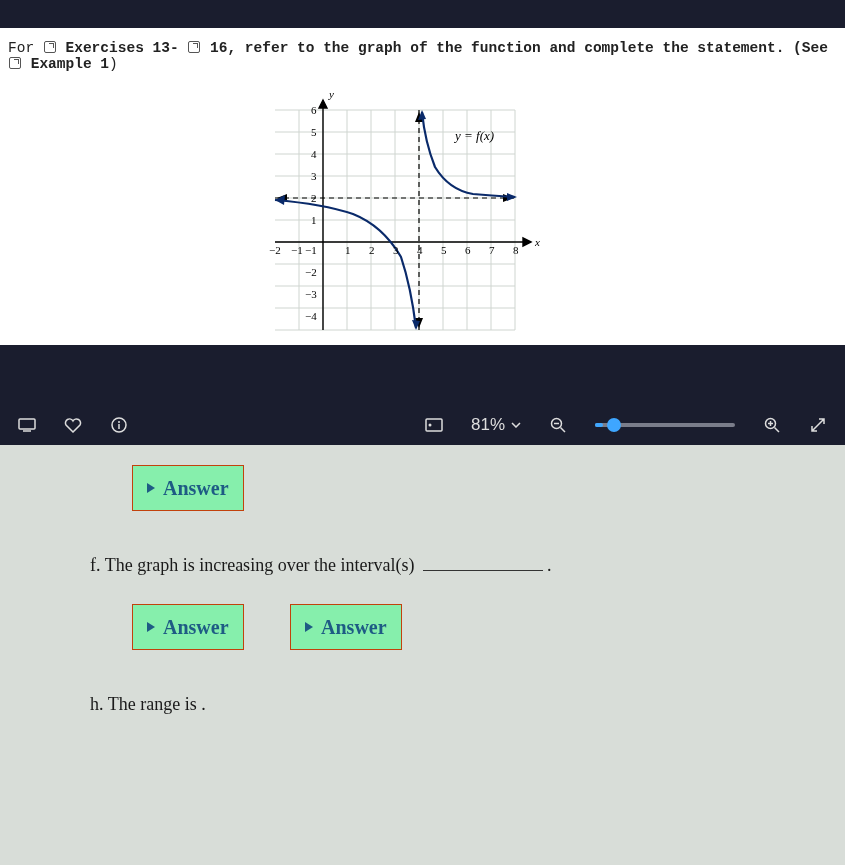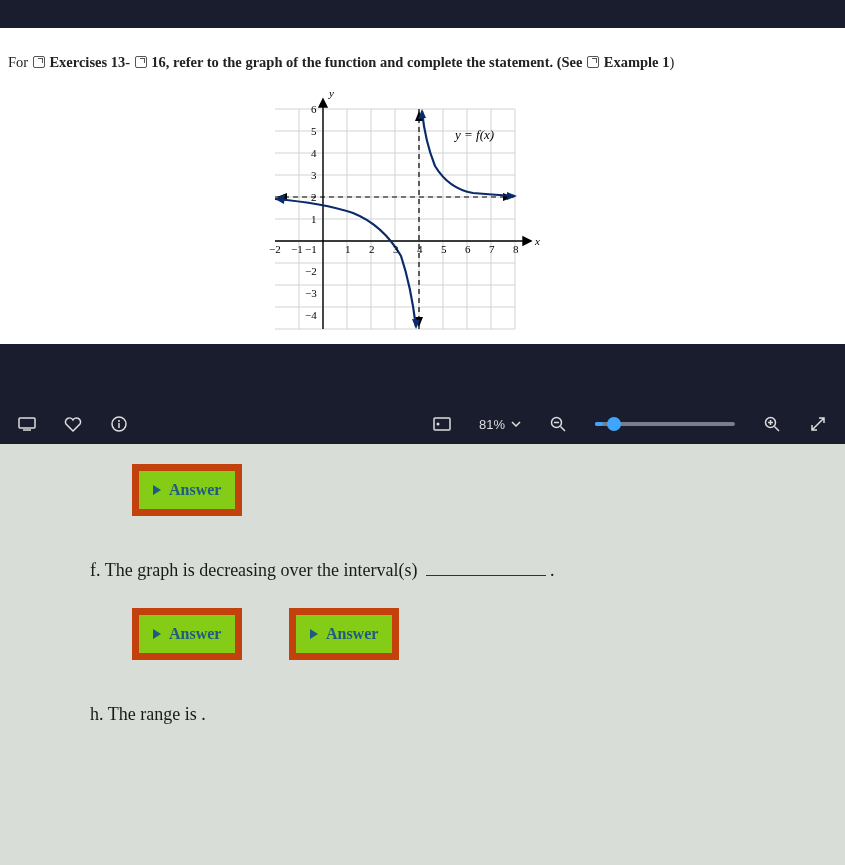--- a/index.html
+++ b/index.html
@@ -17,25 +17,24 @@
     position: relative;
   }
   .top-dark { height: 28px; background: #1a1d2e; }
   .page-content {
     background: #fff;
     margin: 0;
     padding: 8px 6px 0 6px;
     font-size: 15px;
   }
   .instruction {
-    font-family: Liberation Serif, serif;
+    font-family: Liberation Mono, monospace;
     font-size: 14.5px;
     padding: 4px 2px 10px 2px;
     border-bottom: none;
-    margin-top: 14px;
   }
   .instruction b { font-weight: bold; }
   .link-icon {
     display: inline-block;
     width: 12px; height: 12px;
     border: 1.5px solid #555;
     border-radius: 2px;
     position: relative;
     vertical-align: -1px;
     margin: 0 1px;
@@ -61,21 +60,21 @@
   }
   .toolbar {
     height: 40px;
     background: #1a1d2e;
     display: flex;
     align-items: center;
     padding: 0 18px;
     gap: 28px;
     color: #e5e7eb;
     font-family: Arial, sans-serif;
-    font-size: 13px;
+    font-size: 17px;
   }
   .toolbar .spacer { flex: 1; }
   .toolbar .tb-icon {
     width: 18px; height: 18px;
     display: flex;
     align-items: center;
     justify-content: center;
     cursor: pointer;
   }
   .zoom-display { display: flex; align-items: center; gap: 6px; color: #ddd; }
@@ -111,28 +110,28 @@
   .blank {
     display: inline-block;
     border-bottom: 1px solid #333;
     min-width: 120px;
     margin: 0 4px;
   }
   .answer-btn {
     display: inline-flex;
     align-items: center;
     gap: 8px;
-    border: 7px solid #c2410c;
+    border: 1px solid #c2410c;
     padding: 6px 14px;
     margin: 6px 0 28px 42px;
     font-family: Georgia, serif;
-    font-size: 16px;
+    font-size: 20px;
     font-weight: bold;
     color: #1e5b84;
-    background: #84cc16;
+    background: #86efac;
     cursor: pointer;
   }
   .answer-btn .tri {
     width: 0; height: 0;
     border-left: 8px solid #1e5b84;
     border-top: 5px solid transparent;
     border-bottom: 5px solid transparent;
   }
 </style>
 </head>
@@ -301,21 +300,21 @@
 </div>
 
 <div class="questions">
   <div class="answer-btn">
     <span class="tri"></span>
     <span>Answer</span>
   </div>
 
   <div class="q-line">
     <span>f.</span>
-    <span>The graph is decreasing over the interval(s)</span>
+    <span>The graph is increasing over the interval(s)</span>
     <span class="blank"></span>.
   </div>
   <div class="answer-btn">
     <span class="tri"></span>
     <span>Answer</span>
   </div>
 
   <div class="answer-btn">
     <span class="tri"></span>
     <span>Answer</span>

